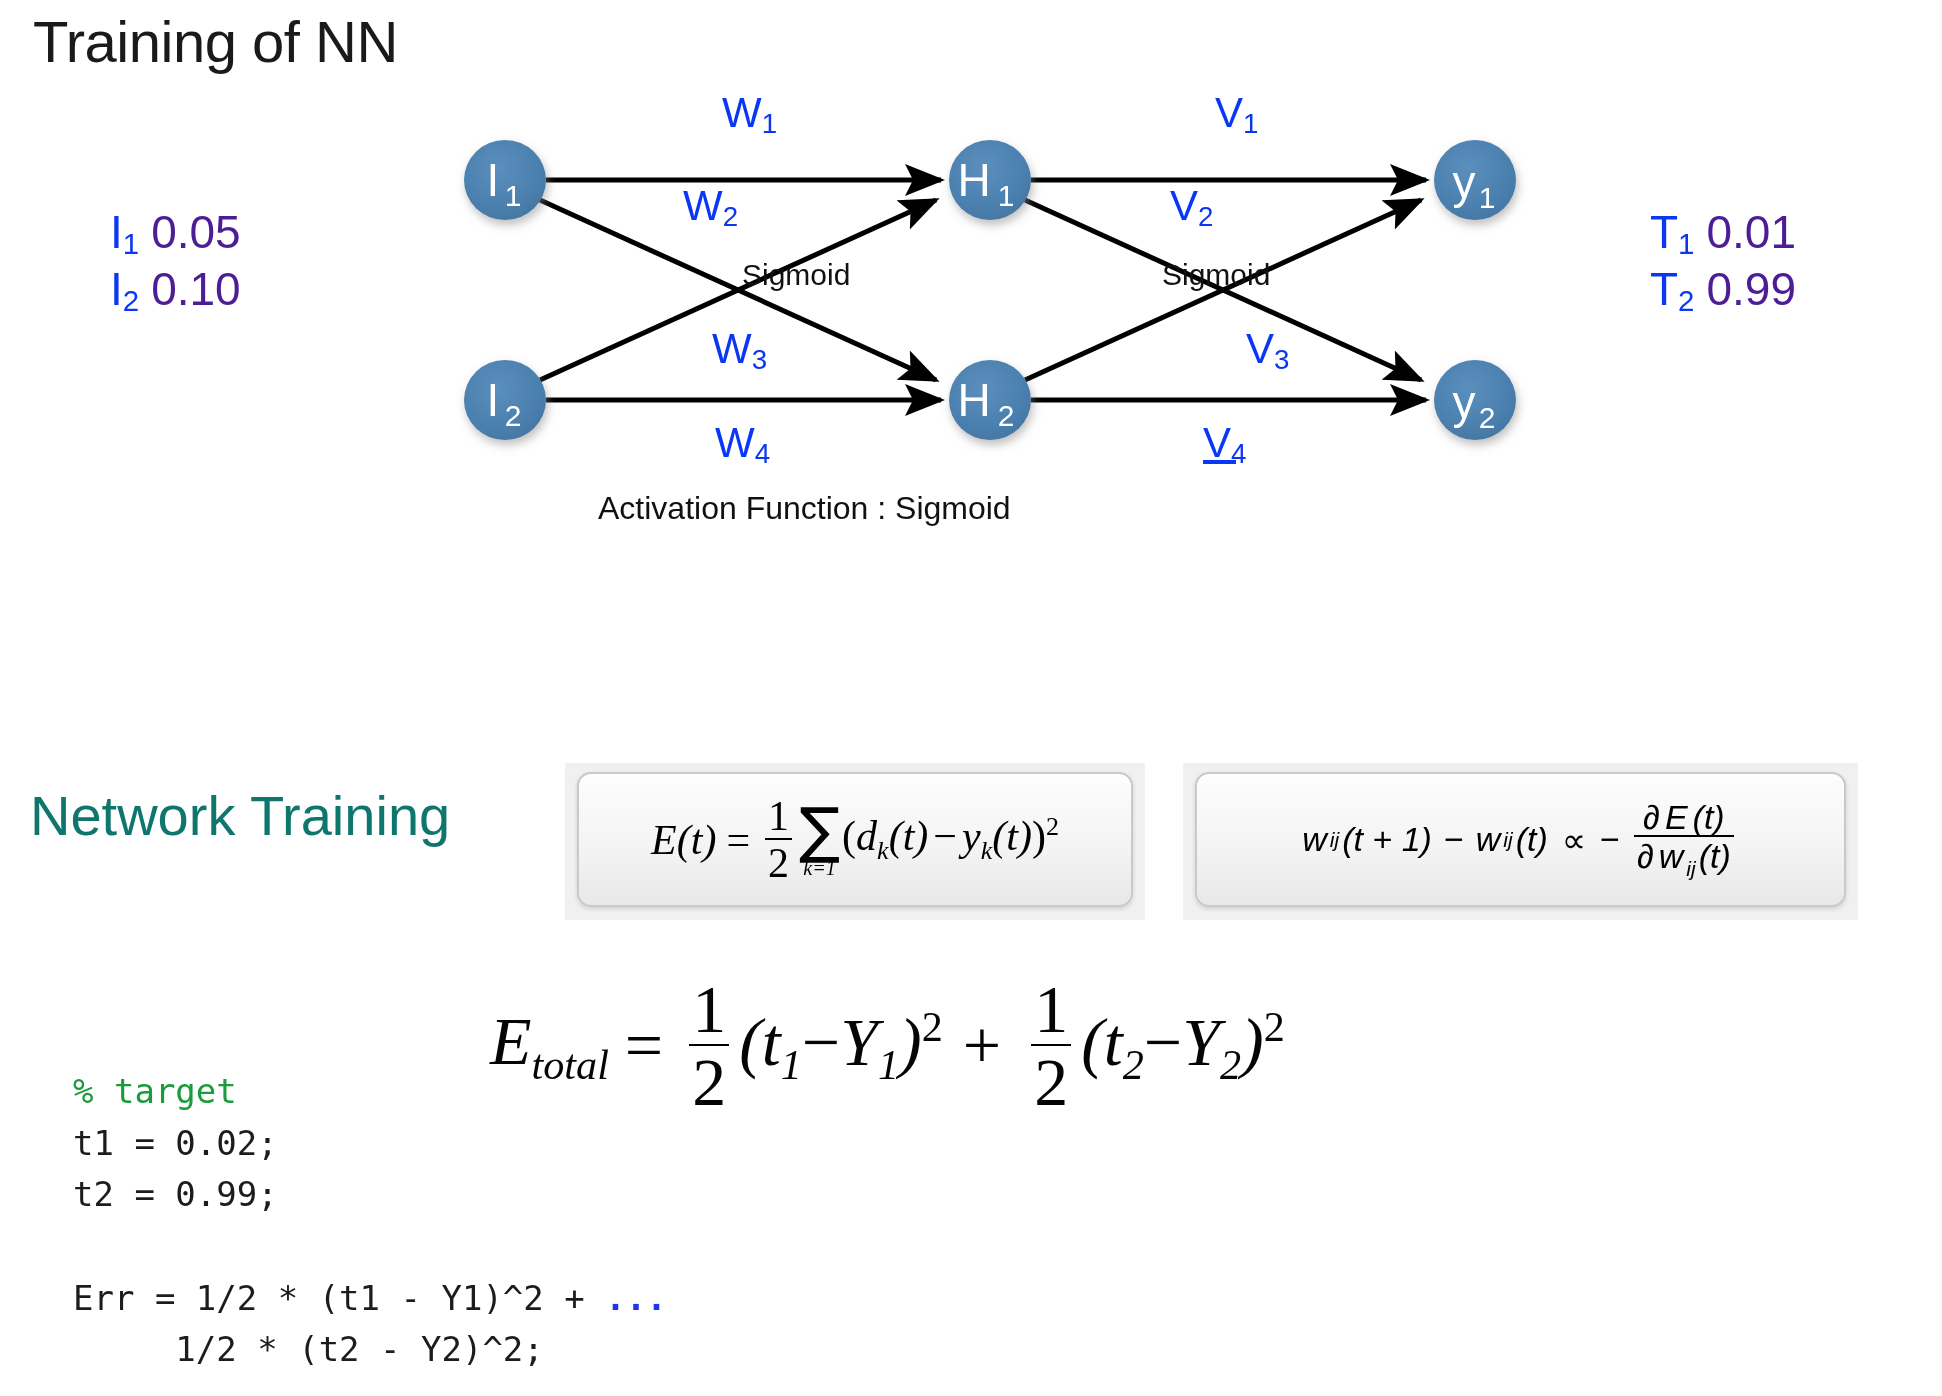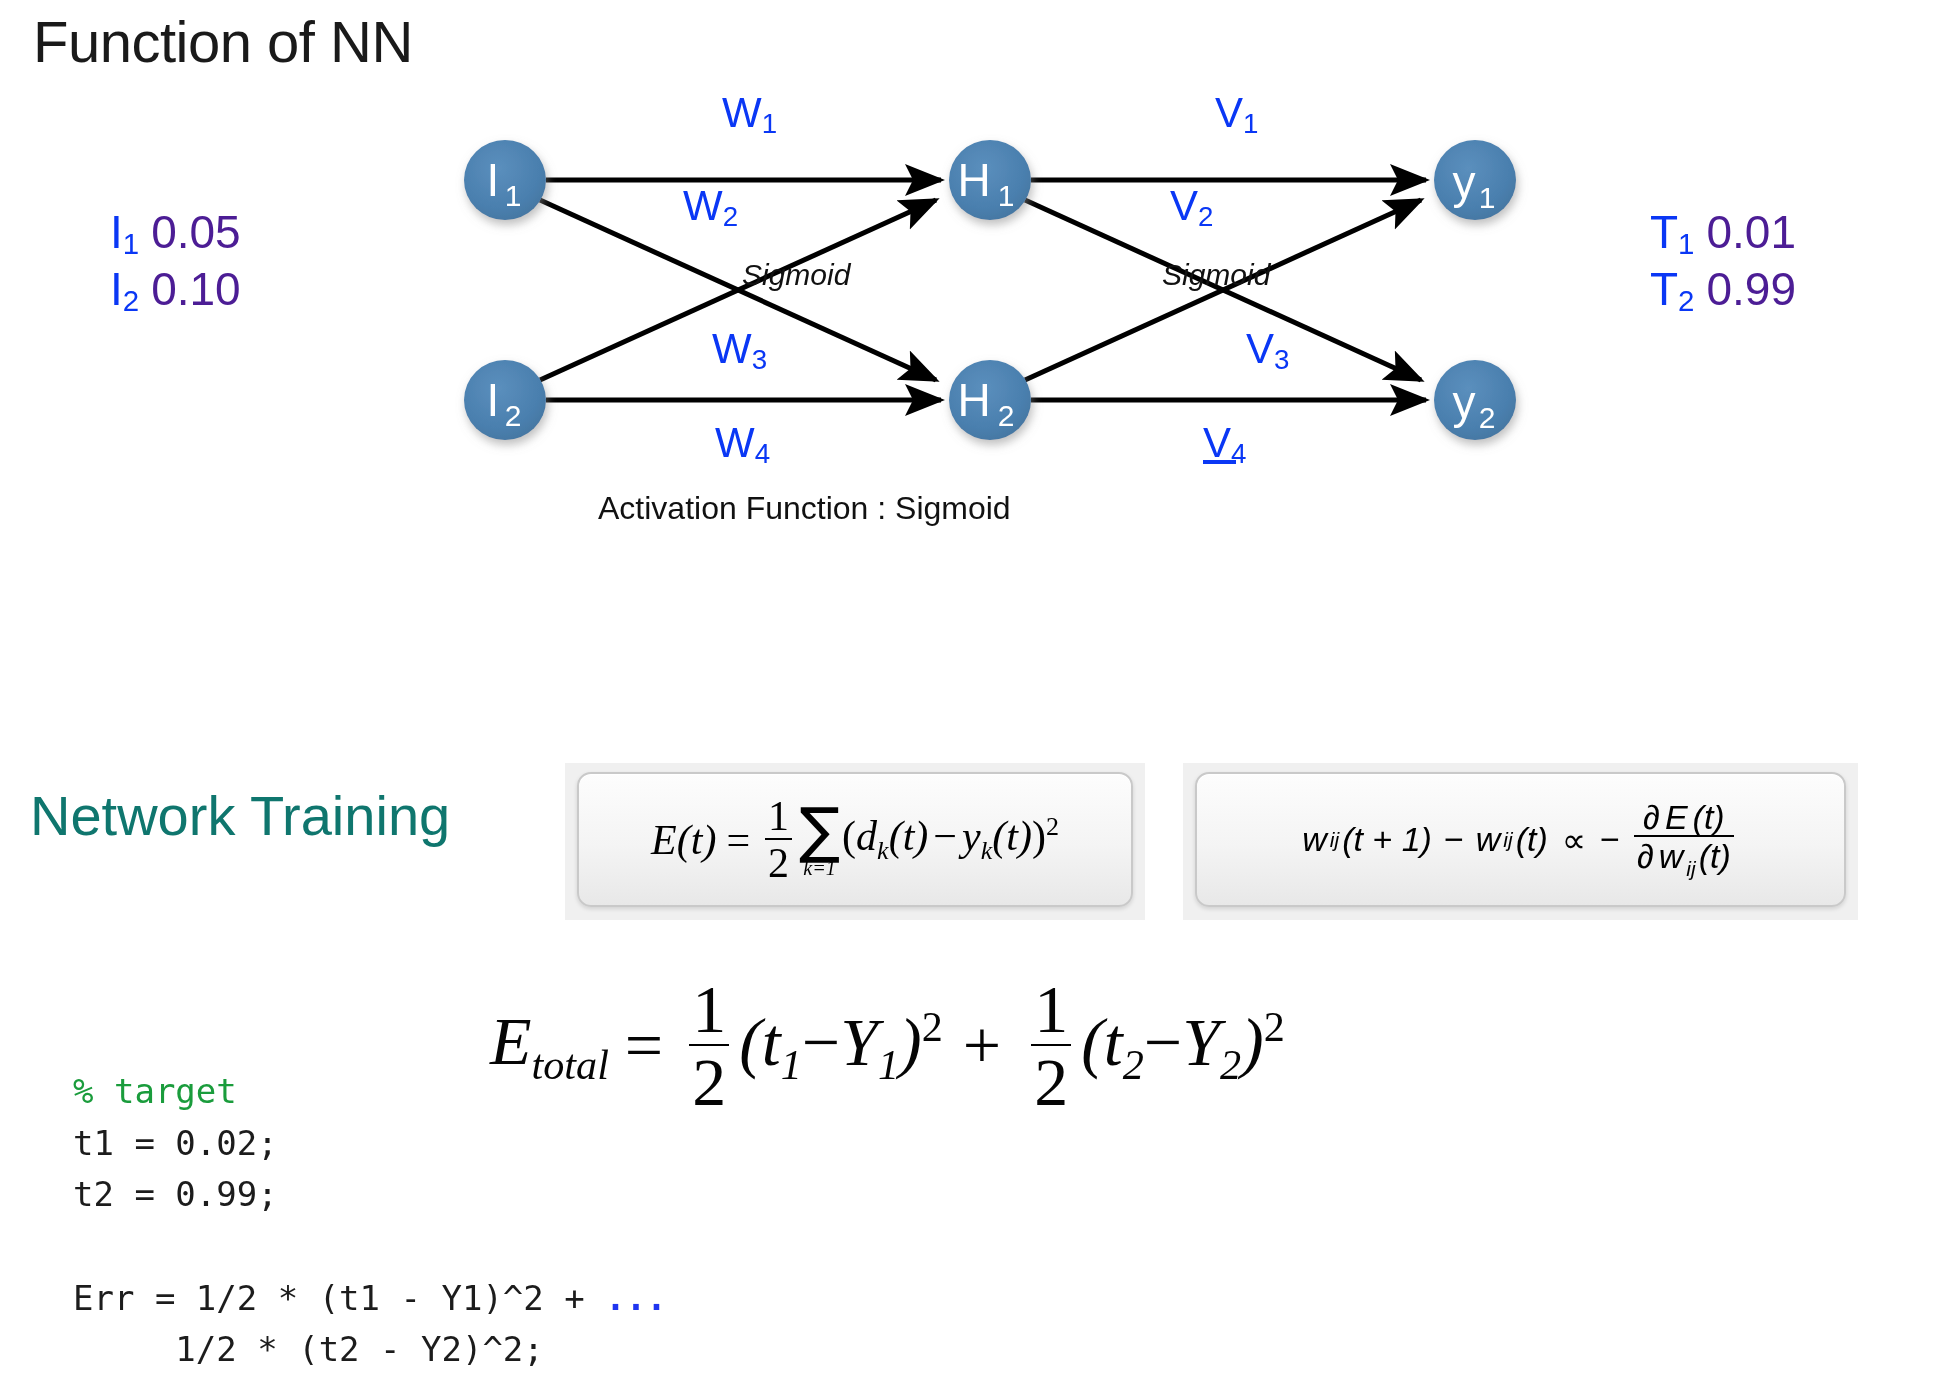--- a/index.html
+++ b/index.html
@@ -71,21 +71,20 @@
     font-size: 0.66em;
     vertical-align: -0.22em;
   }
 
   
   .sig-label {
     position: absolute;
     color: #111111;
     font-size: 30px;
     white-space: nowrap;
-    font-style: italic;
   }
 
   .act-caption {
     position: absolute;
     color: #111111;
     font-size: 32px;
     white-space: nowrap;
   }
 
   
@@ -195,21 +194,21 @@
     white-space: pre;
   }
   .c-comment { color: #1a9c3c; }
   .c-cont    { color: #1f35f0; font-weight: bold; }
 </style>
 </head>
 <body>
 
 <div id="slide">
 
-  <div class="slide-title">Function of NN</div>
+  <div class="slide-title">Training of NN</div>
 
   <div class="net-wrap">
 
     <svg class="net-svg" width="1942" height="470" viewBox="0 0 1942 470">
       <defs>
         <marker id="arrow" markerWidth="9" markerHeight="9" refX="7.2" refY="3.2" orient="auto" markerUnits="strokeWidth">
           <path d="M0,0 L8,3.2 L0,6.4 L1.6,3.2 z" fill="#000000"></path>
         </marker>
         <radialGradient id="nodegrad" cx="42%" cy="35%" r="72%">
           <stop offset="0%" stop-color="#5b8fbd"></stop>

